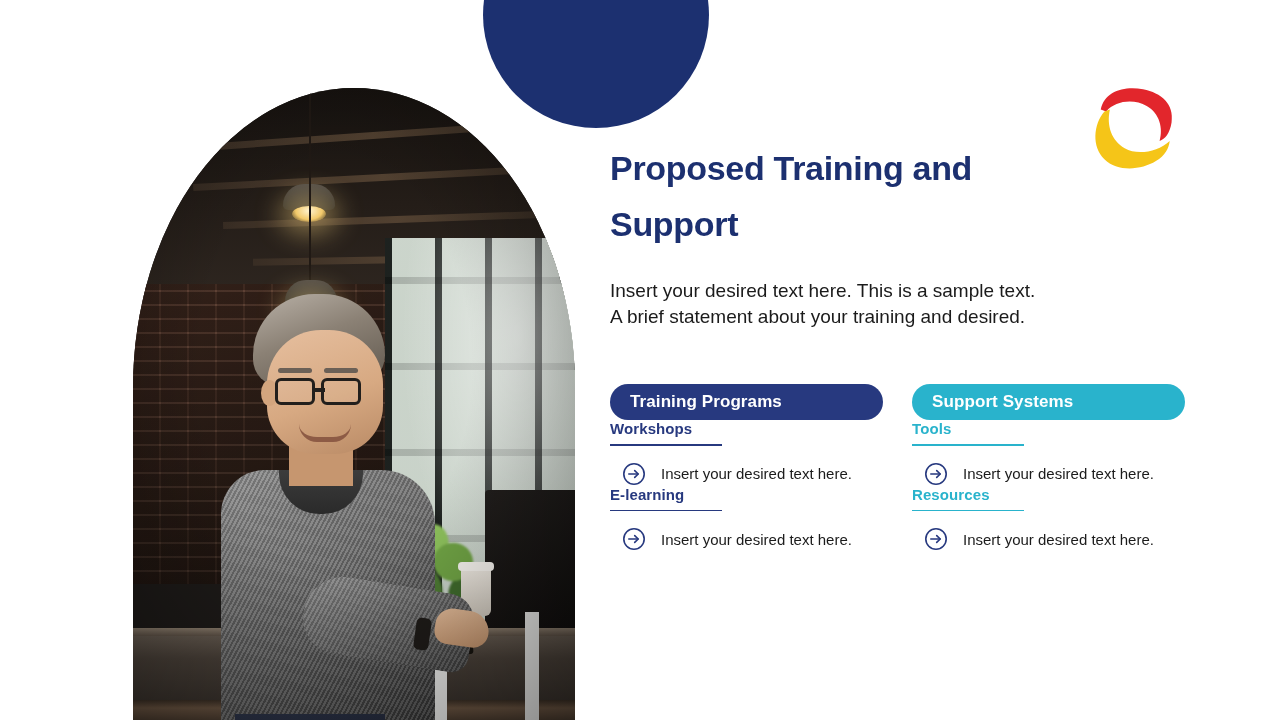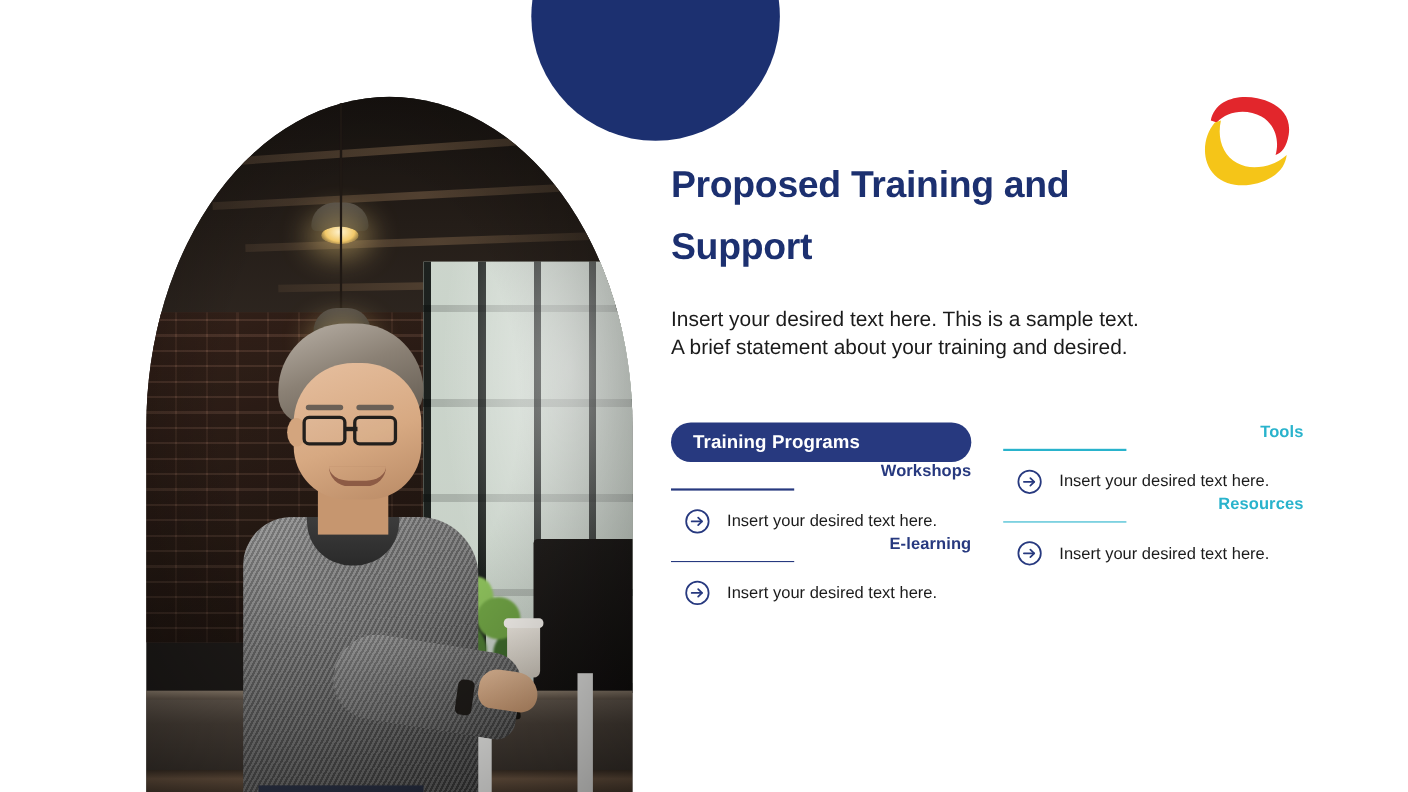--- a/index.html
+++ b/index.html
@@ -277,21 +277,20 @@
   }
 
   
   .columns {
     position: absolute;
     left: 610px;
     top: 384px;
     width: 600px;
     display: flex;
     gap: 29px;
-    text-align: right;
   }
   .col { width: 273px; }
 
   .pill {
     height: 36px;
     border-radius: 18px;
     display: flex;
     align-items: center;
     padding-left: 20px;
     color: #ffffff;
@@ -442,20 +441,21 @@
             <circle cx="12" cy="12" r="10.2" fill="none" stroke="#27397f" stroke-width="1.6"></circle>
             <path d="M6.8 12 H16" stroke="#27397f" stroke-width="1.6" stroke-linecap="round"></path>
             <path d="M12.7 8.6 L16.2 12 L12.7 15.4" fill="none" stroke="#27397f" stroke-width="1.6" stroke-linecap="round" stroke-linejoin="round"></path>
           </svg>
         </span>
         <span class="bullet-text">Insert your desired text here.</span>
       </div>
     </div>
 
     <div class="col">
+      <div class="pill teal">Support Systems</div>
 
       <div class="subhead teal">Tools</div>
       <div class="rule teal"></div>
       <div class="bullet">
         <span class="arrow-icon">
           <svg width="24" height="24" viewBox="0 0 24 24" xmlns="http://www.w3.org/2000/svg">
             <circle cx="12" cy="12" r="10.2" fill="none" stroke="#27397f" stroke-width="1.6"></circle>
             <path d="M6.8 12 H16" stroke="#27397f" stroke-width="1.6" stroke-linecap="round"></path>
             <path d="M12.7 8.6 L16.2 12 L12.7 15.4" fill="none" stroke="#27397f" stroke-width="1.6" stroke-linecap="round" stroke-linejoin="round"></path>
           </svg>

